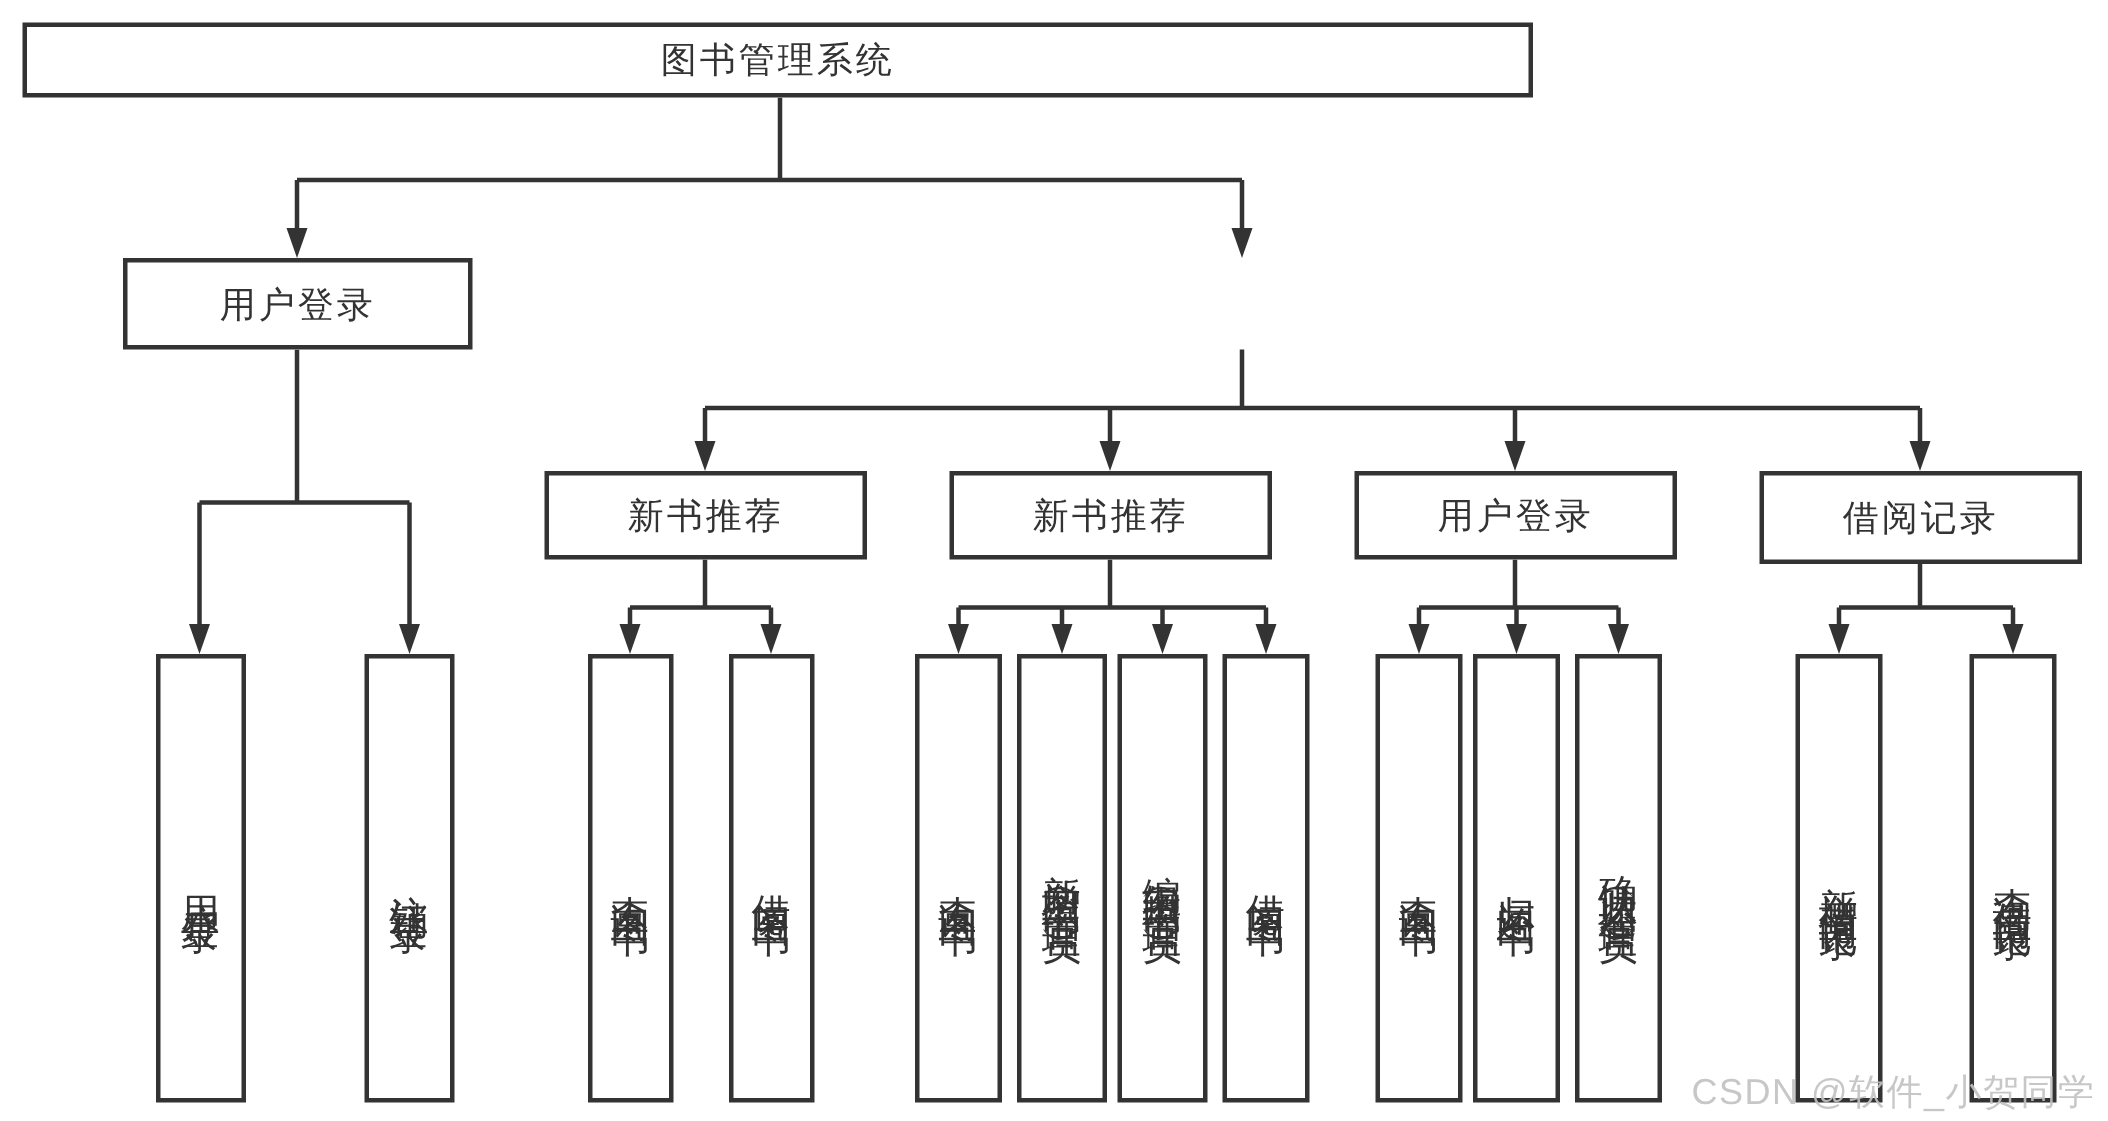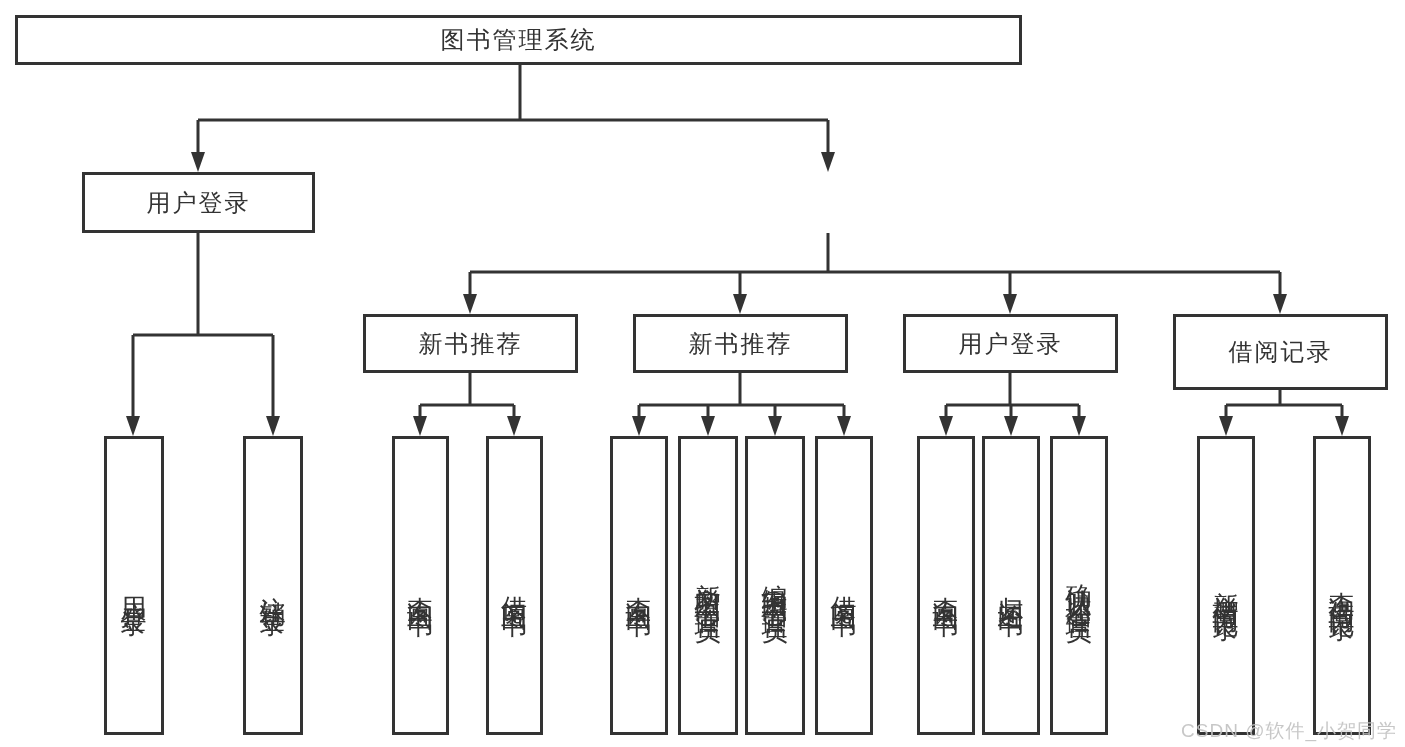--- a/index.html
+++ b/index.html
@@ -20,21 +20,21 @@
     position:absolute;box-sizing:border-box;border:3px solid var(--line);
     background:#ffffff;display:flex;align-items:center;justify-content:center;
     color:var(--text);
   }
   .h-node{font-size:24px;letter-spacing:2px;}
   .v-node span{
     writing-mode:vertical-lr;text-orientation:mixed;
     font-size:26px;line-height:1;letter-spacing:5px;
   }
   .watermark{
-    position:absolute;right:8px;bottom:3px;font-size:19px;
+    position:absolute;right:8px;bottom:3px;font-size:24px;
     color:var(--watermark);letter-spacing:1px;opacity:.9;pointer-events:none;
   }
 </style>
 </head>
 <body>
 
 <div class="canvas">
 
   <svg class="lines" width="1405" height="747" viewBox="0 0 1405 747">
     <path class="cl" d="
@@ -78,21 +78,21 @@
 
   <div class="node h-node" style="left:363px;top:314px;width:215px;height:59px">
     <span>新书推荐</span>
   </div>
   <div class="node h-node" style="left:633px;top:314px;width:215px;height:59px">
     <span>新书推荐</span>
   </div>
   <div class="node h-node" style="left:903px;top:314px;width:215px;height:59px">
     <span>用户登录</span>
   </div>
-  <div class="node h-node" style="left:1173px;top:314px;width:215px;height:76px">
+  <div class="node h-node" style="left:1173px;top:314px;width:215px;height:62px">
     <span>借阅记录</span>
   </div>
 
   <div class="node v-node" style="left:104px;top:436px;width:60px;height:299px">
     <span>用户登录</span>
   </div>
   <div class="node v-node" style="left:243px;top:436px;width:60px;height:299px">
     <span>注销登录</span>
   </div>
 

